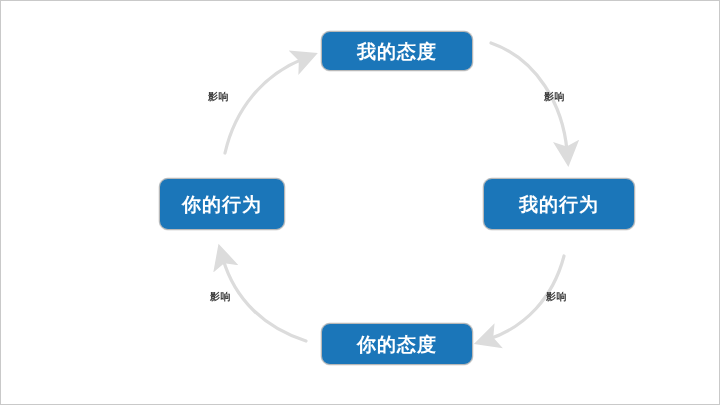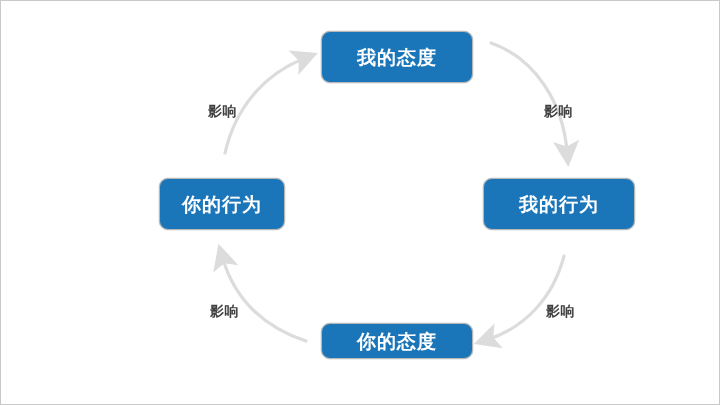--- a/index.html
+++ b/index.html
@@ -39,34 +39,33 @@
     box-shadow: 0 0 0 0.5px rgba(150,150,150,0.35);
   }
   .node-label {
     color: #ffffff;
     font-size: 19px;
     font-weight: 700;
     letter-spacing: 1px;
     line-height: 1;
     white-space: nowrap;
   }
-  .node-top    { left: 320px; top: 30px;  width: 152px; height: 52px; text-align: center; }
+  .node-top    { left: 320px; top: 30px;  width: 152px; height: 40px; text-align: center; }
   .node-right  { left: 482px; top: 177px; width: 152px; height: 52px; }
-  .node-bottom { left: 320px; top: 322px; width: 152px; height: 36px; }
+  .node-bottom { left: 320px; top: 322px; width: 152px; height: 42px; }
   .node-left   { left: 158px; top: 177px; width: 126px; height: 52px; }
 
   .edge-label {
     position: absolute;
     color: #3f3f3f;
-    font-size: 14px;
+    font-size: 10px;
     font-weight: 700;
     line-height: 1;
     white-space: nowrap;
     letter-spacing: 0.5px;
-    margin-top: 12px;
   }
   .lbl-tr { left: 543px; top: 91px;  }
   .lbl-br { left: 545px; top: 291px; }
   .lbl-bl { left: 209px; top: 291px; }
   .lbl-tl { left: 207px; top: 91px;  }
 </style>
 </head>
 <body>
 
 <div id="canvas">

